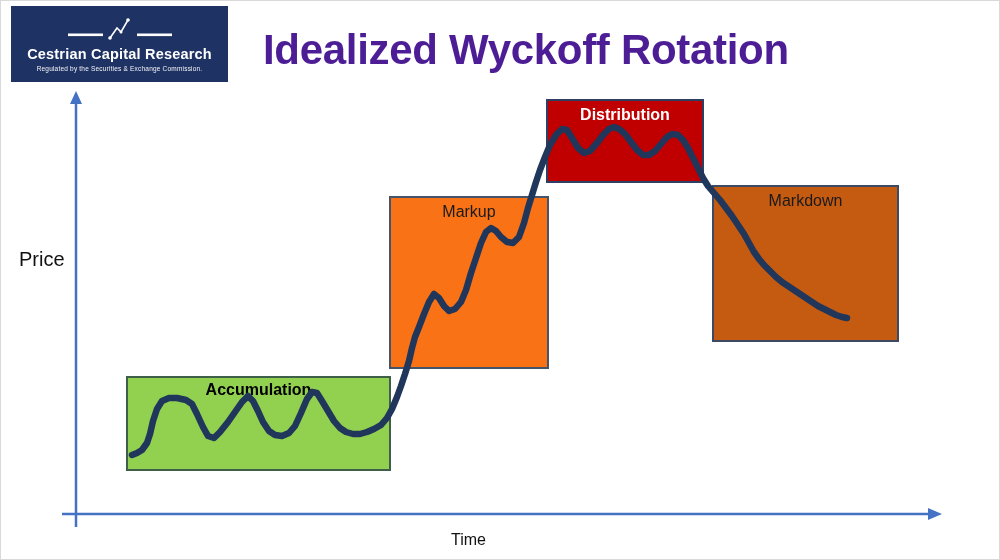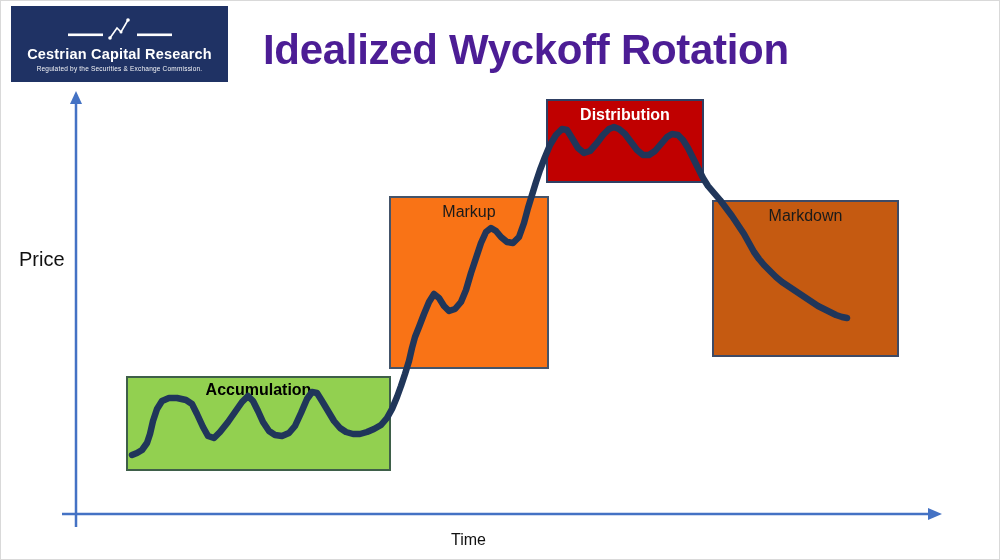--- a/index.html
+++ b/index.html
@@ -26,21 +26,21 @@
   .ylabel{position:absolute;left:18px;top:247px;font-size:20px;}
   .xlabel{position:absolute;left:450px;top:530px;font-size:16px;}
   
   .phase{position:absolute;border:2px solid;box-sizing:border-box;}
   .phase-label{display:block;text-align:center;font-size:16px;padding-top:5px;}
   .phase-accumulation{left:125px;top:375px;width:265px;height:95px;}
   .phase-accumulation .phase-label{font-weight:bold;padding-top:3px;}
   .phase-markup{left:388px;top:195px;width:160px;height:173px;}
   .phase-distribution{left:545px;top:98px;width:158px;height:84px;}
   .phase-distribution .phase-label{font-weight:600;}
-  .phase-markdown{left:711px;top:199px;width:187px;height:157px;}
+  .phase-markdown{left:711px;top:184px;width:187px;height:157px;}
   
   .overlay{position:absolute;left:0;top:0;width:998px;height:558px;pointer-events:none;}
 </style>
 </head>
 <body>
 
 <div class="slide">
 
   <div class="logo" style="background-color: rgb(31, 50, 100); color: rgb(255, 255, 255);">
     <svg class="logo-icon" width="120" height="26" viewBox="0 0 120 26">

